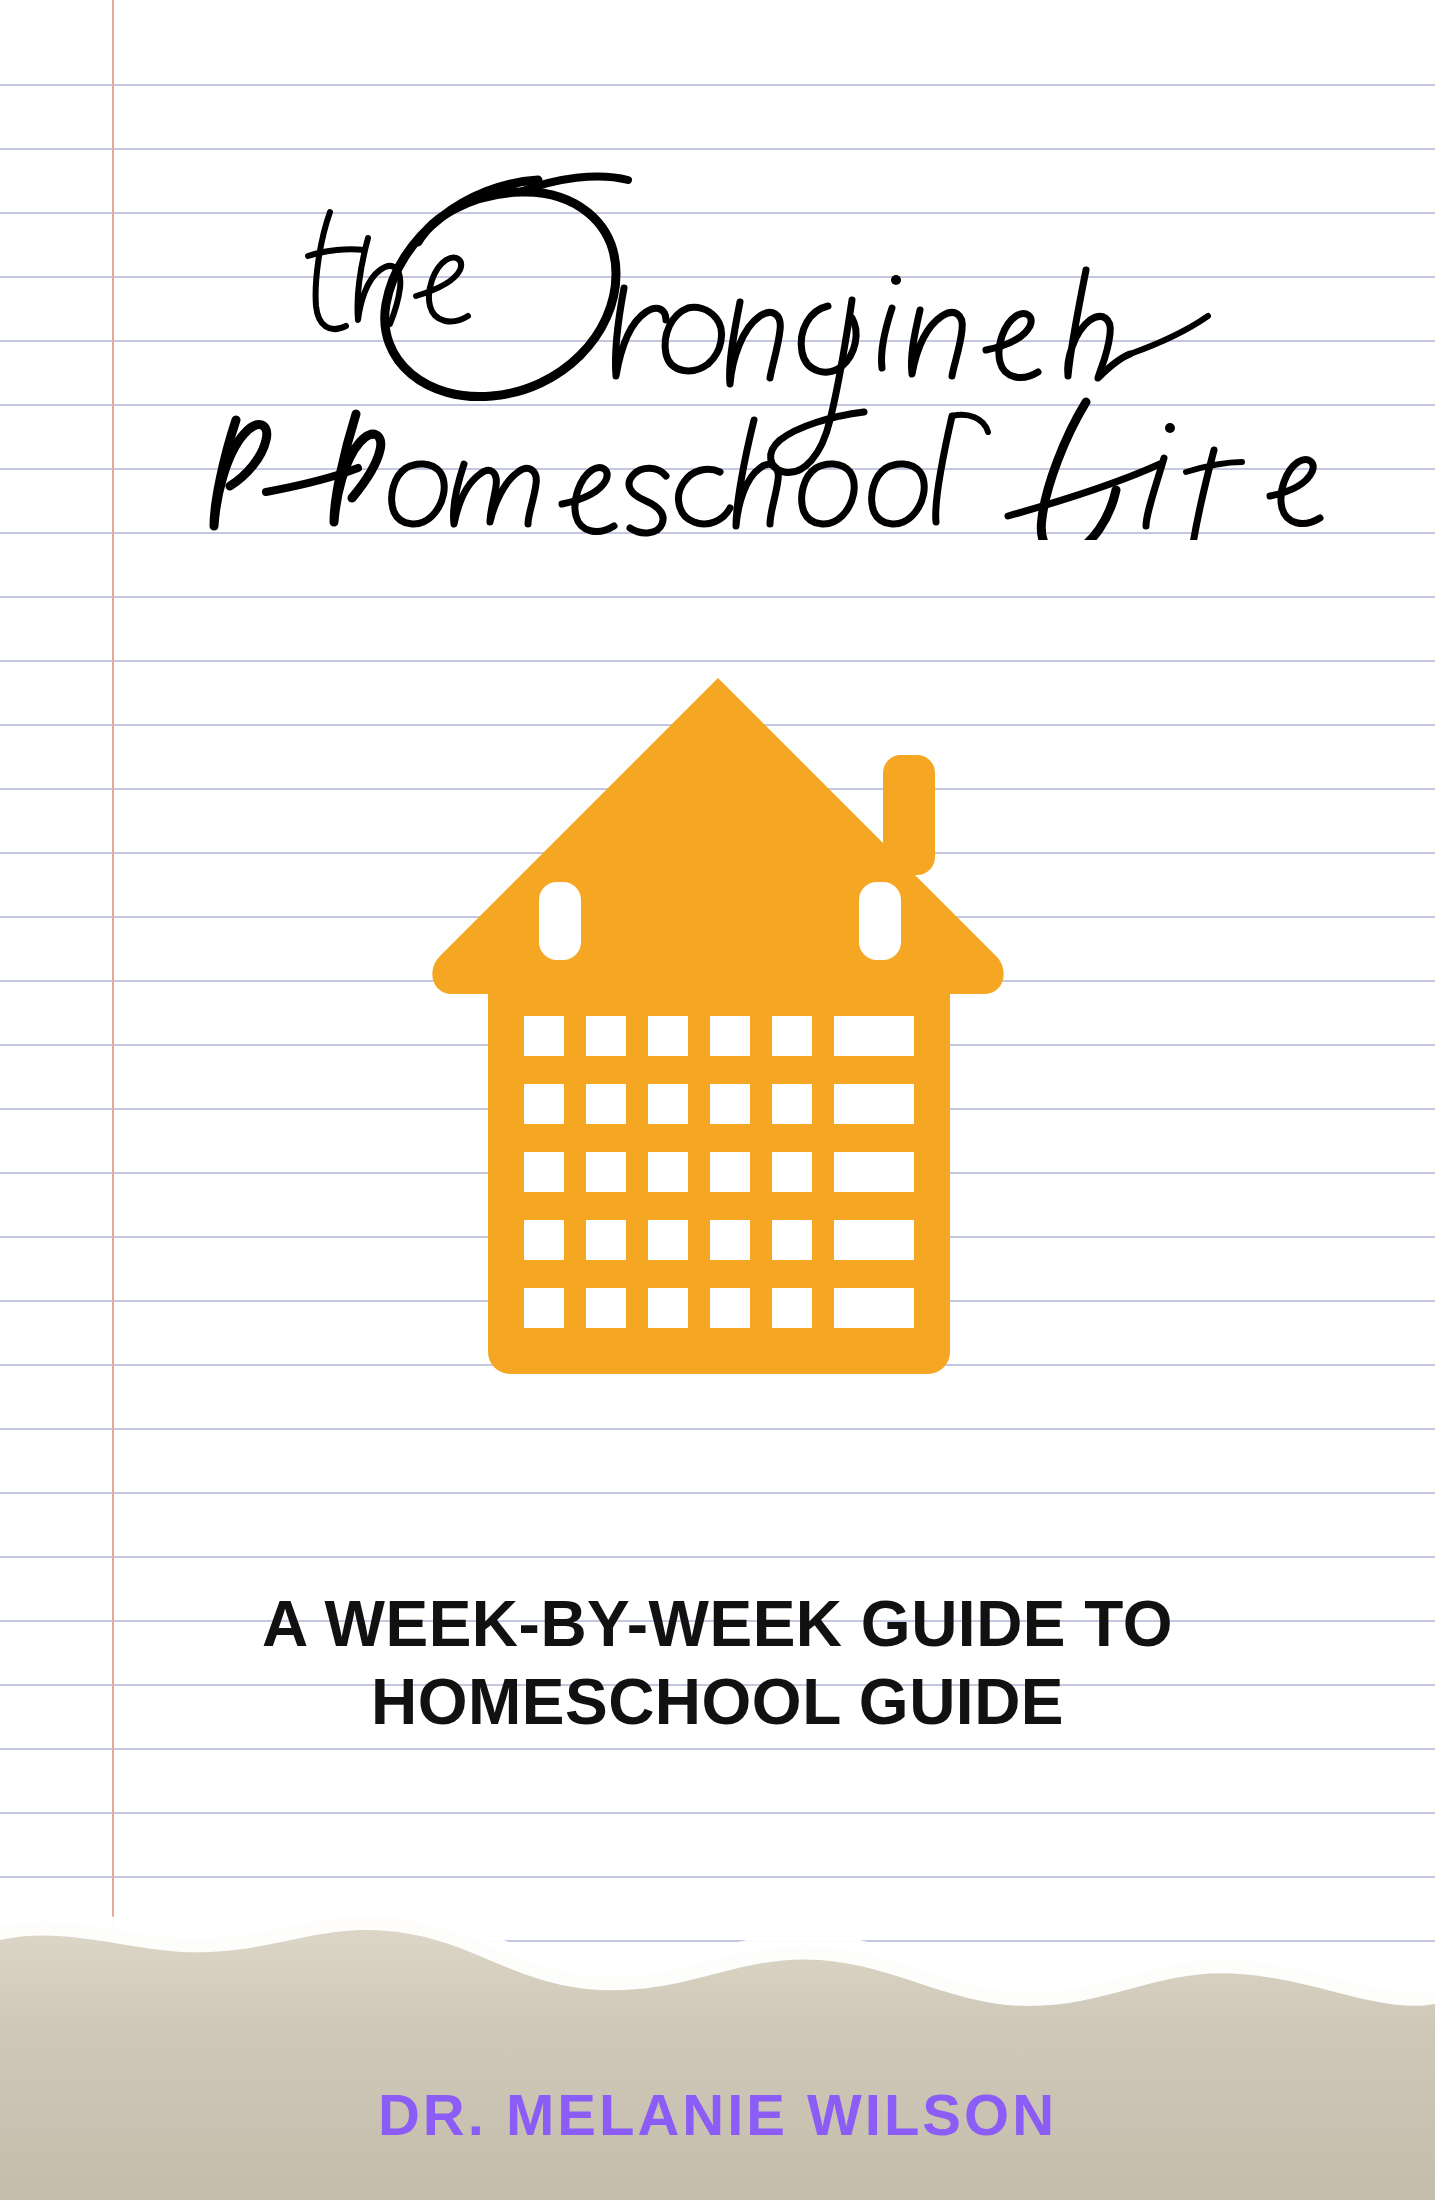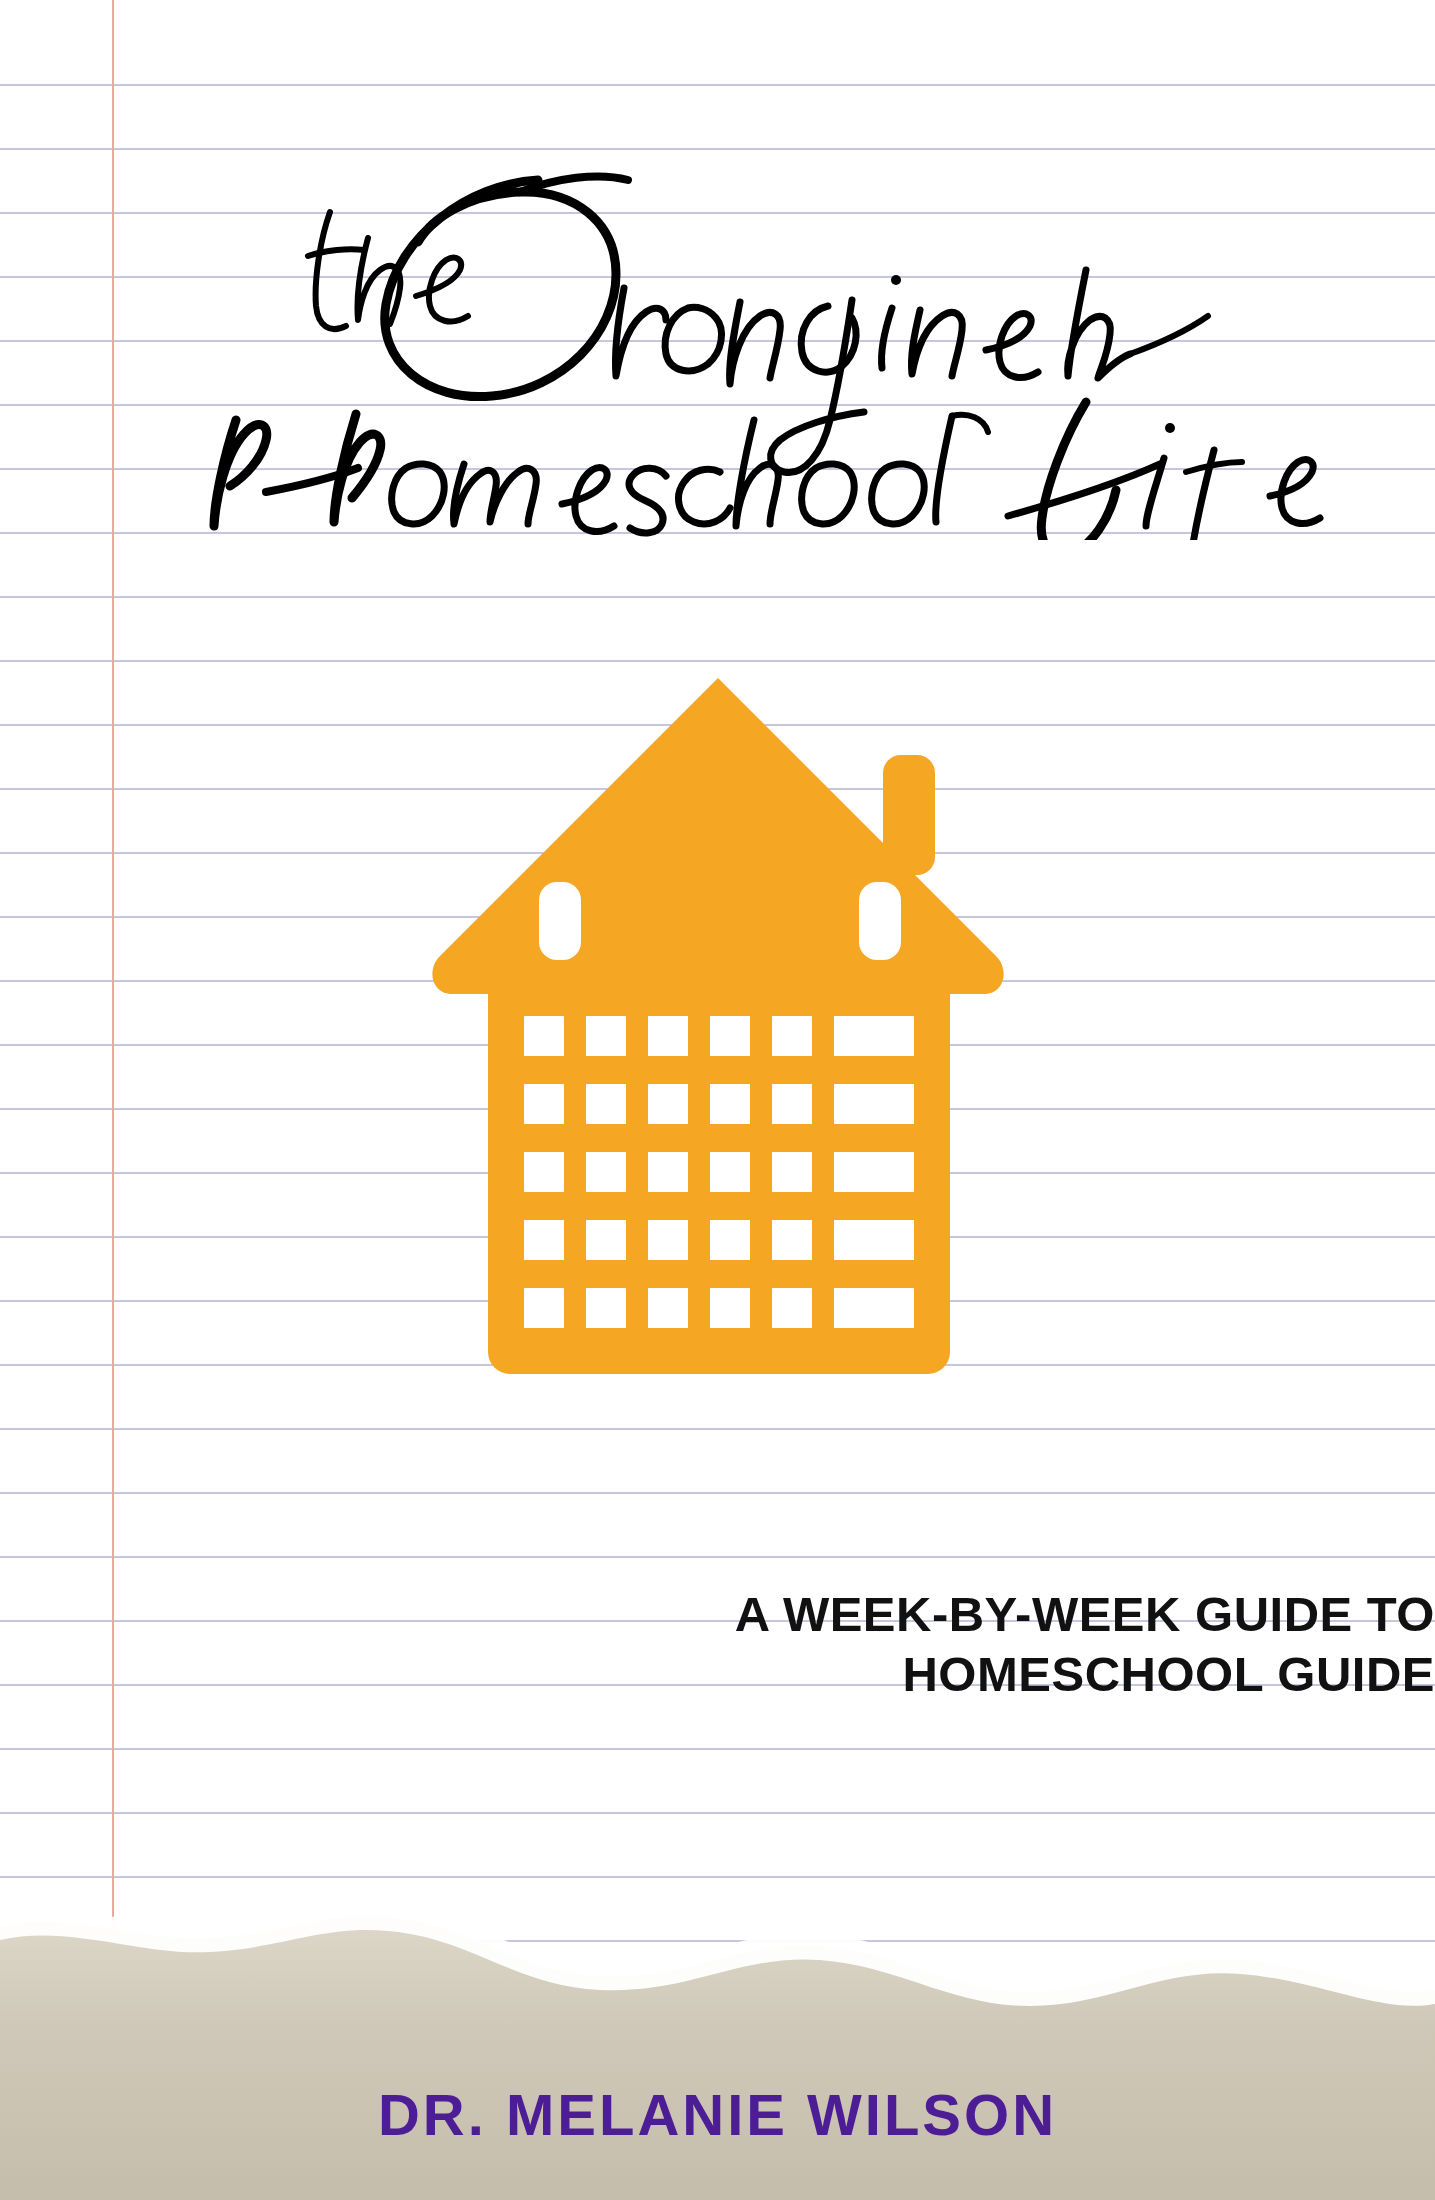--- a/index.html
+++ b/index.html
@@ -65,22 +65,22 @@
     display: flex;
     justify-content: center;
   }
 
   
   .subtitle {
     position: absolute;
     top: 1585px;
     left: 0;
     width: 100%;
-    text-align: right;
-    font-size: 49px;
+    text-align: center;
+    font-size: 64px;
     line-height: 1.22;
     font-weight: bold;
     letter-spacing: 0.5px;
     color: #111111;
     font-family: "Liberation Sans", sans-serif;
   }
   .subtitle .line {
     display: block;
   }
 
@@ -94,21 +94,21 @@
   }
   .author {
     position: absolute;
     left: 0;
     bottom: 52px;
     width: 100%;
     text-align: center;
     font-size: 58px;
     font-weight: bold;
     letter-spacing: 3px;
-    color: #4c1d95;
+    color: #8b5cf6;
     font-family: "Liberation Sans", sans-serif;
   }
 </style>
 </head>
 <body>
 
 <div class="cover">
 
   <div class="paper"></div>
   <div class="margin-line"></div>

